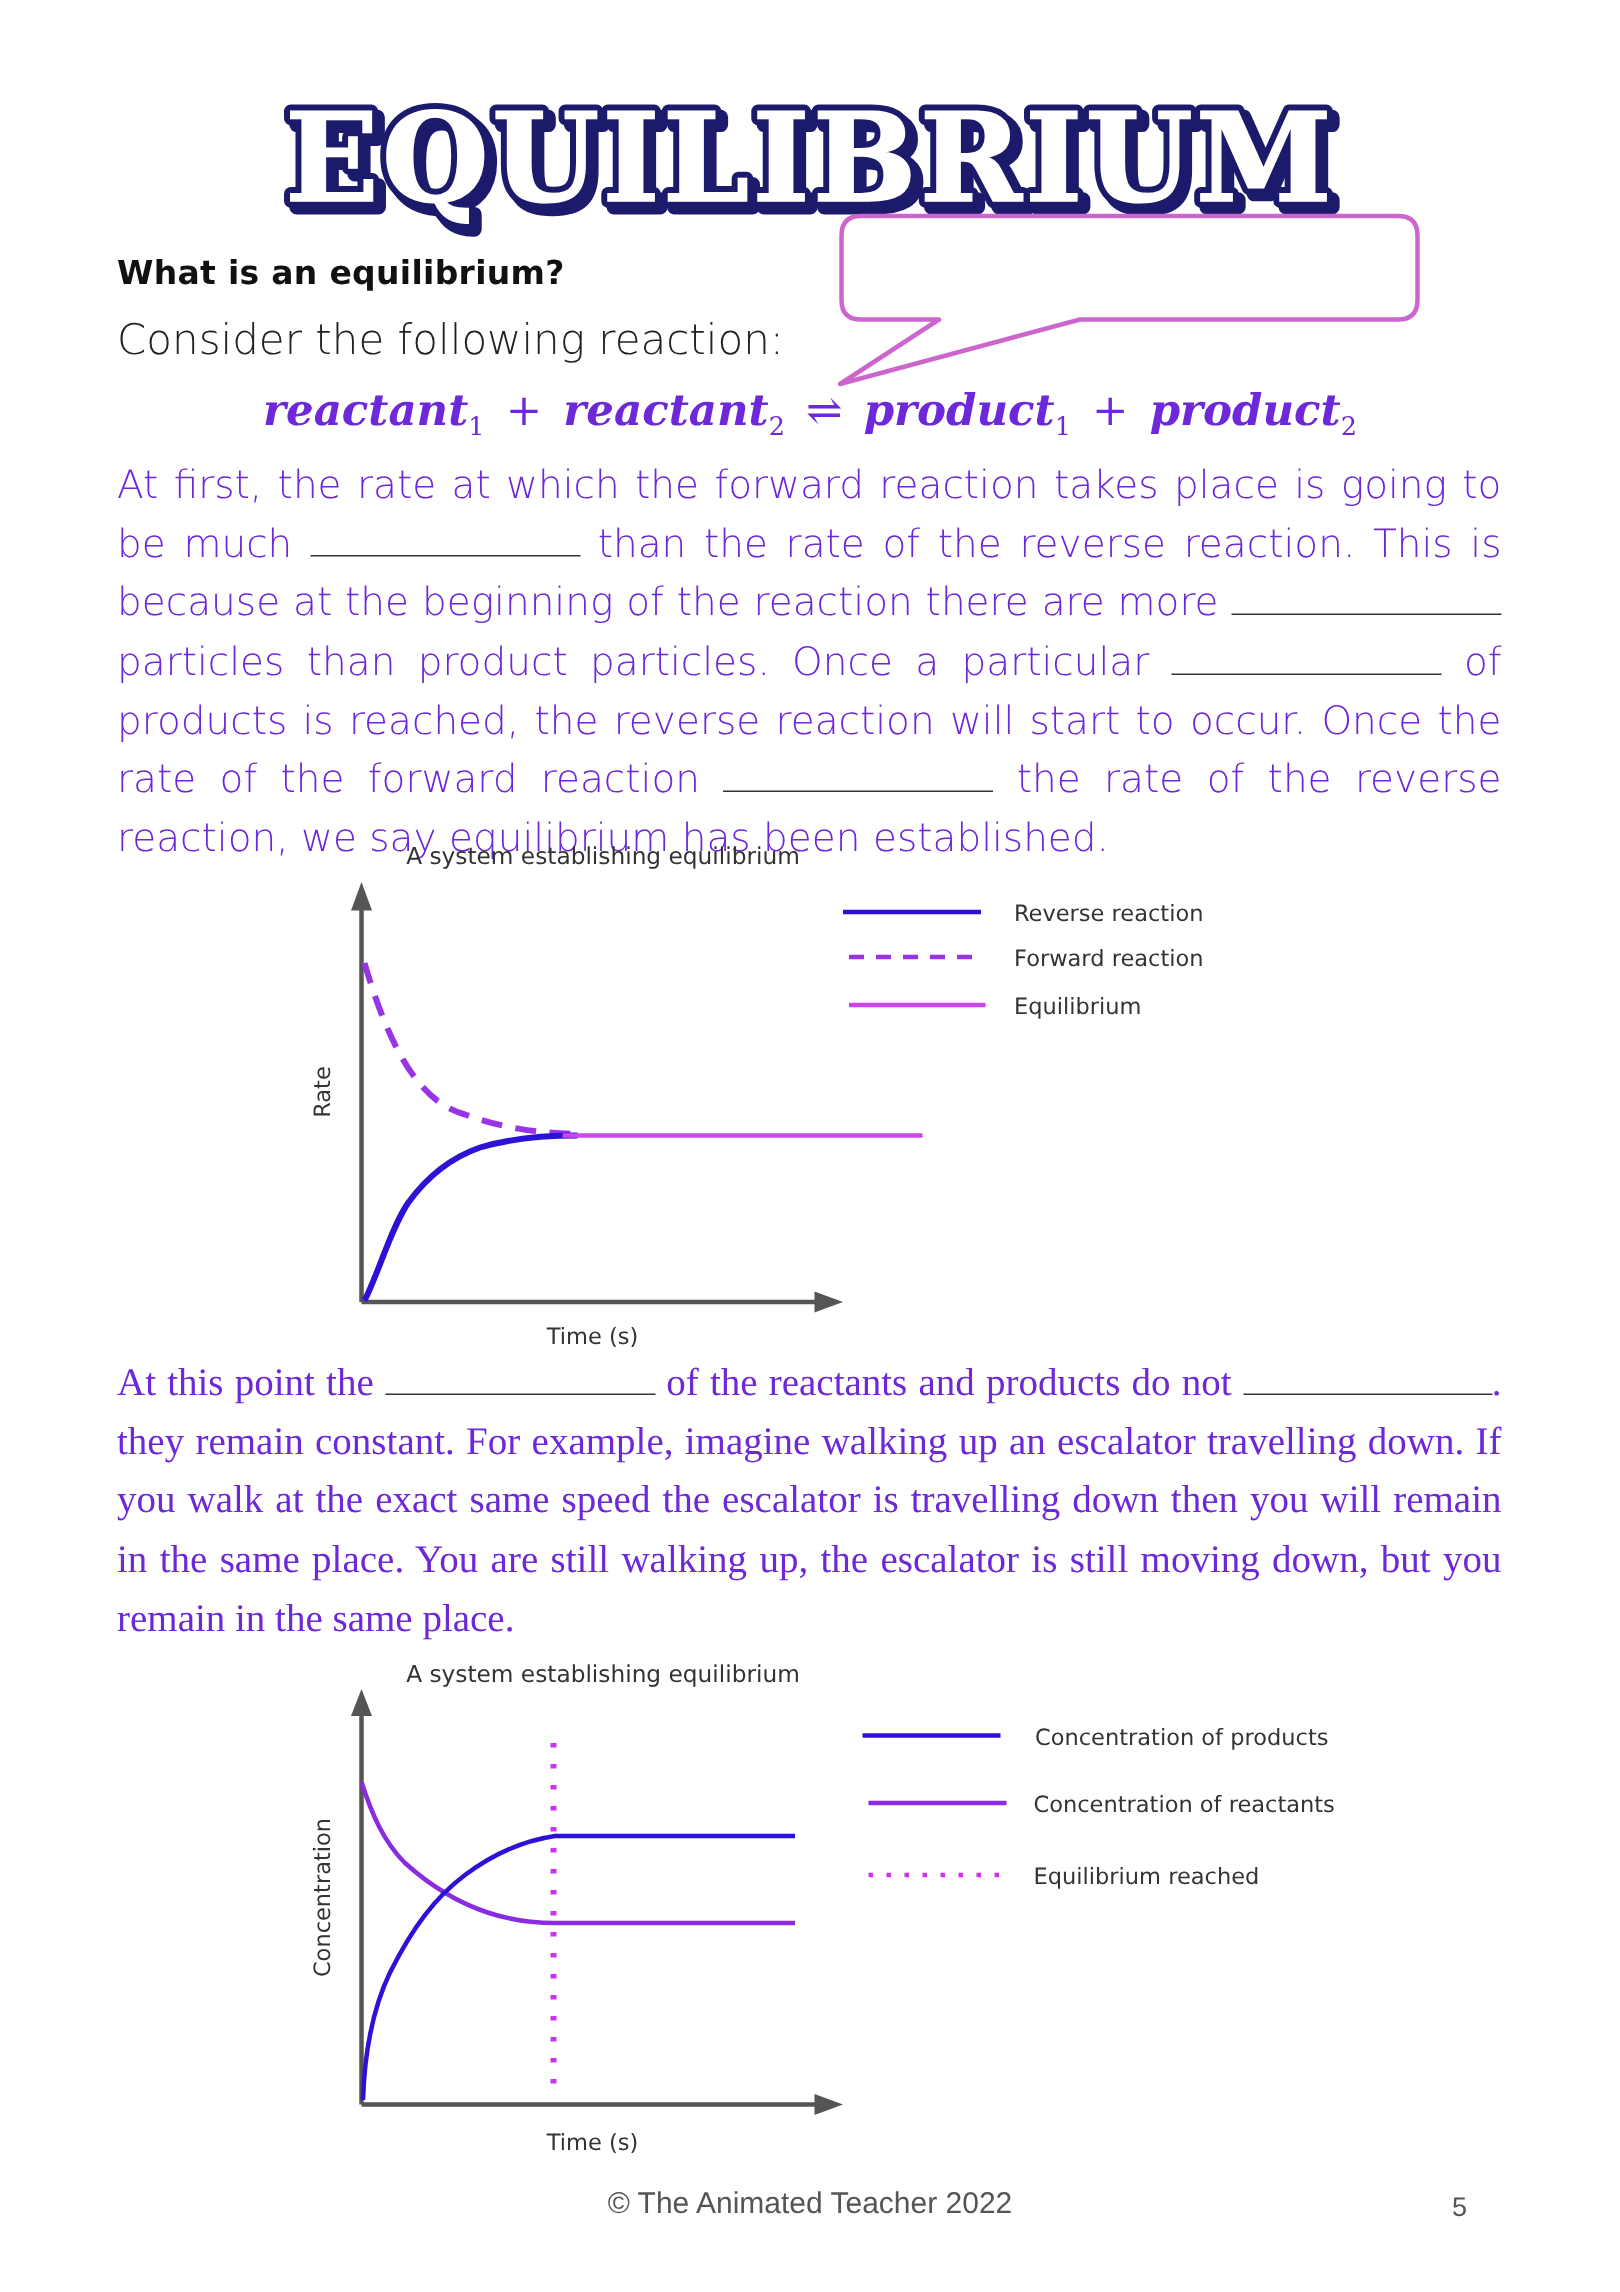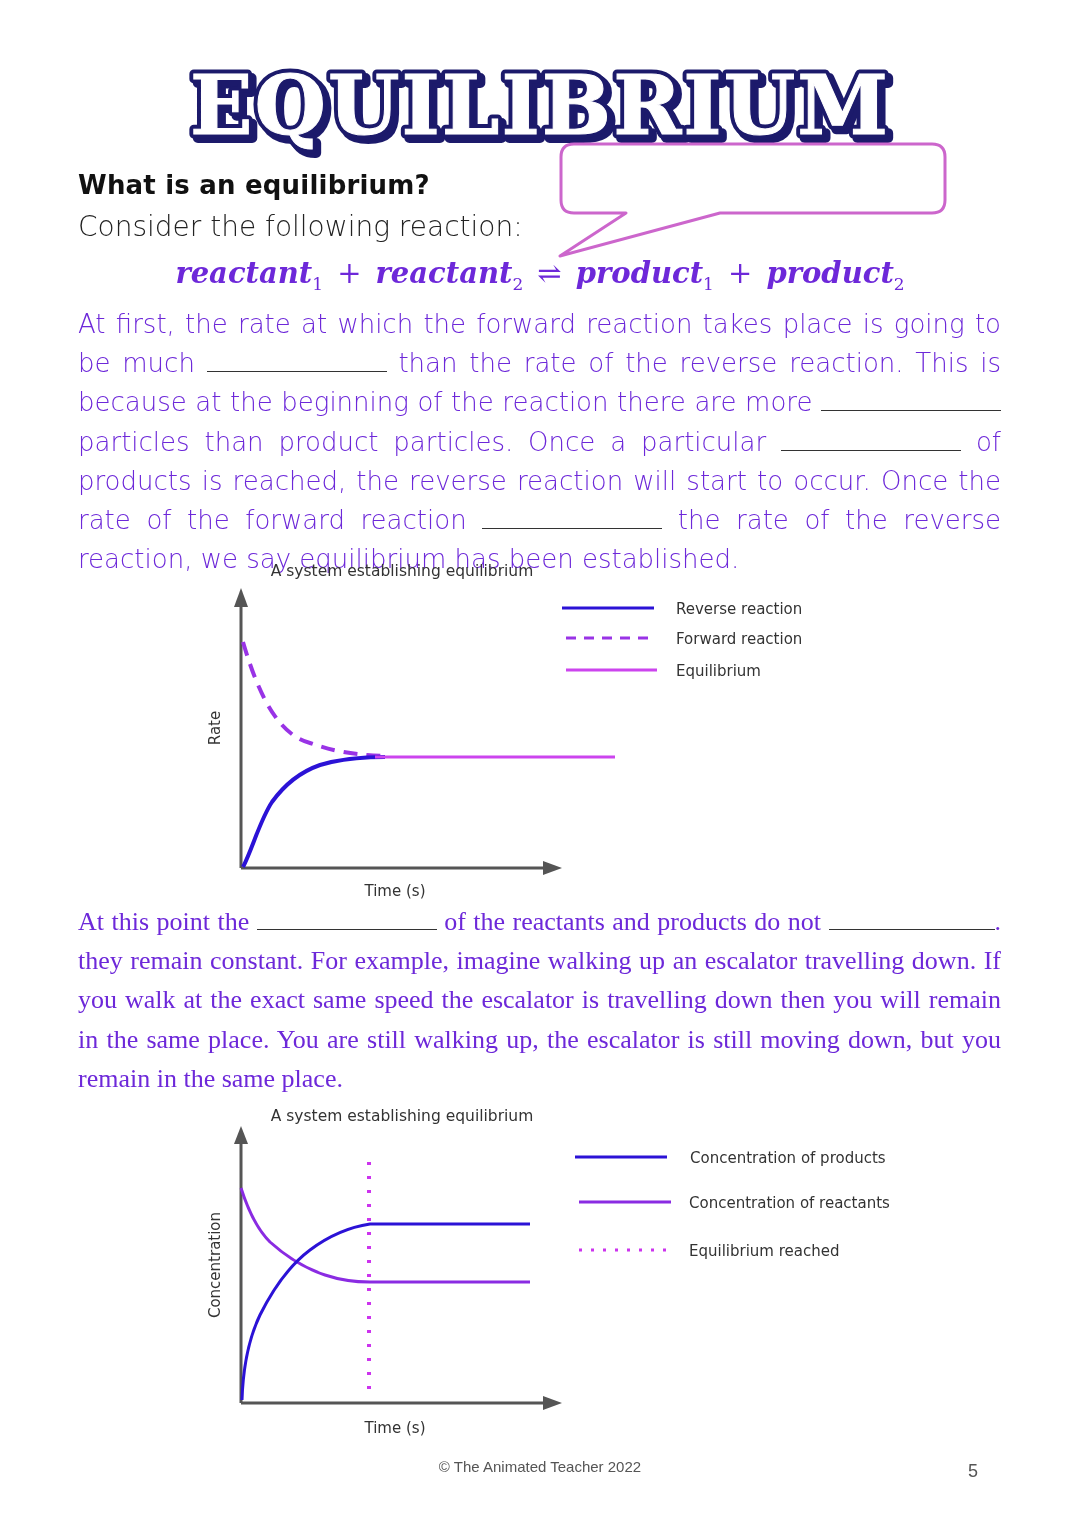--- a/index.html
+++ b/index.html
@@ -1,34 +1,34 @@
 <!DOCTYPE html>
 <html><head>
 <meta charset="utf-8">
 <style>
   html, body { margin:0; padding:0; background:#ffffff; }
   body { width:1080px; height:1528px; position:relative; overflow:hidden; font-family:"DejaVu Sans", sans-serif; color:#222; }
   .title-wrap { position:absolute; left:0; top:52px; width:1080px; height:120px; }
   .title-wrap svg { display:block; }
   .bubble { position:absolute; left:552px; top:140px; }
-  .q-heading { position:absolute; left:78px; top:170px; font-size:26px; color:#111; font-weight:600; letter-spacing:0.2px; }
+  .q-heading { position:absolute; left:78px; top:170px; font-size:22px; color:#111; font-weight:600; letter-spacing:0.2px; }
   .intro { position:absolute; left:78px; top:210px; font-size:28px; color:#222; font-weight:300; }
   .equation { position:absolute; left:0; width:1080px; top:256px; text-align:center; font-family:"DejaVu Serif", serif; font-style:italic; font-weight:bold; font-size:29px; color:#6d28d9; }
   .equation sub { font-size:17px; font-weight:normal; font-style:normal; }
   .equation .op { font-style:normal; font-weight:normal; margin:0 4px; }
   .para { position:absolute; left:78px; width:923px; font-size:26px; line-height:39.2px; text-align:justify; text-align-last:left; color:#6d28d9; font-weight:300; }
   .para1 { top:305px; }
   .para2 { top:902px;font-family:Liberation Serif, serif; }
   .blank { display:inline-block; width:180px; border-bottom:1.5px solid #333; height:1px; vertical-align:baseline; }
   .blank.short { width:166px; }
   .chart { position:absolute; }
   .chart1 { left:190px; top:550px; }
   .chart2 { left:190px; top:1100px; }
   .chart text { font-family:"DejaVu Sans", sans-serif; }
-  .footer { position:absolute; left:0; width:1080px; top:1458px; text-align:center; font-family:"Liberation Sans", sans-serif; font-size:15px; color:#555; }
+  .footer { position:absolute; left:0; width:1080px; top:1458px; text-align:center; font-family:"Liberation Sans", sans-serif; font-size:20px; color:#555; }
   .pagenum { position:absolute; left:968px; top:1461px; font-family:"Liberation Sans", sans-serif; font-size:18px; color:#555; }
 </style>
 </head>
 <body>
 
 <div class="title-wrap">
   <svg width="1080" height="120" viewBox="0 0 1080 120">
     <text x="540" y="82" text-anchor="middle" font-family="DejaVu Serif, serif" font-weight="bold" font-size="82" letter-spacing="2" fill="#1c1a6b" stroke="#1c1a6b" stroke-width="10" stroke-linejoin="round" dx="4" dy="4">EQUILIBRIUM</text>
     <text x="540" y="82" text-anchor="middle" font-family="DejaVu Serif, serif" font-weight="bold" font-size="82" letter-spacing="2" fill="#1c1a6b" stroke="#1c1a6b" stroke-width="9" stroke-linejoin="round">EQUILIBRIUM</text>
     <text x="540" y="82" text-anchor="middle" font-family="DejaVu Serif, serif" font-weight="bold" font-size="82" letter-spacing="2" fill="#ffffff" stroke="#ffffff" stroke-width="1">EQUILIBRIUM</text>

